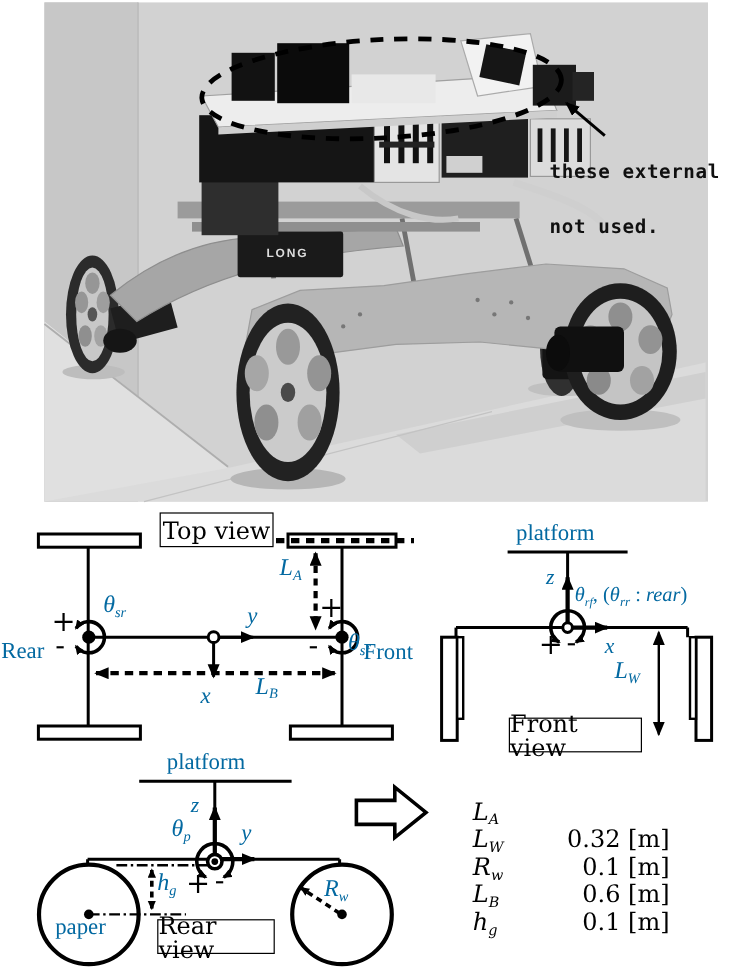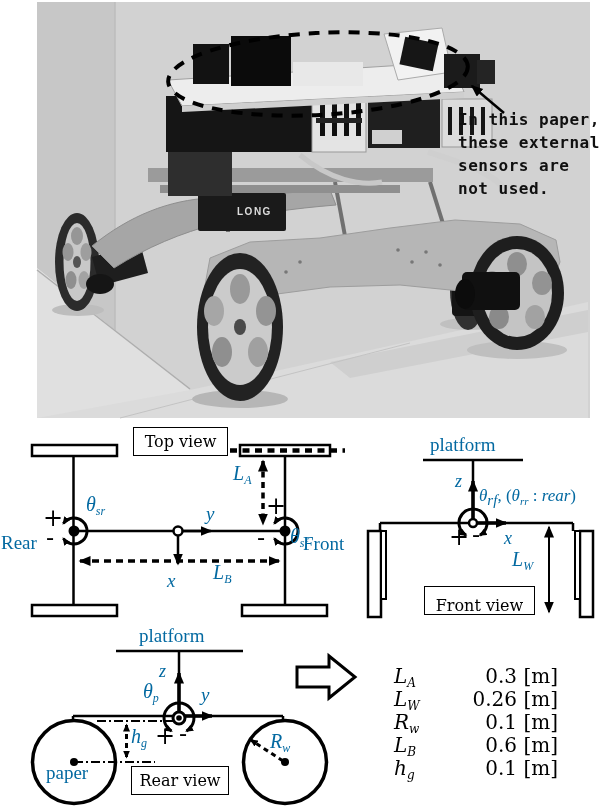--- a/index.html
+++ b/index.html
@@ -5,21 +5,21 @@
   html,body{margin:0;padding:0;background:#fff;}
   #stage{position:relative;width:614px;height:806px;background:#fff;overflow:hidden;
          font-family:"DejaVu Serif","Liberation Serif",serif;}
   svg{position:absolute;left:0;top:0;}
   .lbl{position:absolute;font-family:Liberation Serif, serif;
        font-size:19px;line-height:1;color:#0369a1;white-space:nowrap;}
   .it{font-style:italic;}
   .sub{font-size:12px;font-style:italic;position:relative;top:4px;}
   .sign{font-size:24px;line-height:1;font-family:"DejaVu Serif","Liberation Serif",serif;position:absolute;color:#000;}
   .vbox{position:absolute;border:1.7px solid #000;background:#fff;display:flex;
-        align-items:center;justify-content:center;font-size:16px;line-height:1;}
+        align-items:center;justify-content:center;font-size:20px;line-height:1;}
   .mono-note{position:absolute;font-family:"DejaVu Sans Mono","Liberation Mono",monospace;
        font-weight:bold;font-size:16px;line-height:23px;letter-spacing:.5px;color:#101010;white-space:pre;}
   .battery{position:absolute;font-family:"Liberation Sans",sans-serif;font-weight:bold;
        font-size:10px;letter-spacing:1.5px;color:#ddd;}
   .params{position:absolute;left:394px;top:665px;font-size:20px;}
   .param-row{display:flex;height:23px;line-height:23px;}
   .param-sym{width:42px;}
   .param-val{width:122px;text-align:right;}
   .t17{font-size:17px;}
 </style>
@@ -208,71 +208,70 @@
     <line x1="74" y1="762" x2="155" y2="762" stroke-width="2" stroke-dasharray="9 3 2 3"></line>
     <circle cx="74" cy="762" r="4" fill="#000" stroke="none"></circle>
     <circle cx="285" cy="762" r="4" fill="#000" stroke="none"></circle>
     <line x1="126.5" y1="725" x2="126.5" y2="757" stroke-width="3" stroke-dasharray="5 4" marker-start="url(#ahs)" marker-end="url(#ahs)"></line>
     <line x1="283" y1="761" x2="251" y2="740" stroke-width="3" stroke-dasharray="5 4" marker-end="url(#ahs)"></line>
   </g>
 
   <polygon points="297,667 329,667 329,656 355,677 329,698 329,687 297,687" fill="#fff" stroke="#000" stroke-width="3"></polygon>
 </svg>
 
-<div class="mono-note" style="left:458px;top:108px;"><span>In this paper,</span><br><span>these external</span><br><span>sensors are</span><br><span>not used.</span></div>
-<div class="battery" style="left:237px;top:206px;text-align:center;">LONG</div>
+<div class="mono-note" style="left:458px;top:108px;"><br><span>these external</span><br><br><span>not used.</span></div>
+<div class="battery" style="left:222px;top:206px;text-align:center;">LONG</div>
 
 <div class="vbox" style="left:133px;top:427px;width:93px;height:27px;">
       <span>Top view</span>
     </div>
 <div class="lbl" style="left:1px;top:533px;">Rear</div>
 <div class="sign" style="left:46px;top:526px;">-</div>
 <div class="sign" style="left:43px;top:506px;">+</div>
 <div class="lbl" style="left:86px;top:494px;font-size:20px;"><span class="it">θ</span><span class="sub">sr</span></div>
 <div class="lbl it" style="left:206px;top:504px;">y</div>
 <div class="lbl it" style="left:167px;top:571px;">x</div>
 <div class="sign" style="left:266px;top:494px;">+</div>
 <div class="sign" style="left:257px;top:526px;">-</div>
 <div class="lbl" style="left:290px;top:494px;font-size:20px;margin-top:32px;"><span class="it">θ</span><span class="sub">sf</span></div>
 <div class="lbl" style="left:303px;top:534px;">Front</div>
 <div class="lbl" style="left:233px;top:463px;font-size:20px;"><span class="it">L</span><span class="sub">A</span></div>
 <div class="lbl" style="left:213px;top:562px;font-size:20px;"><span class="it">L</span><span class="sub">B</span></div>
 
 <div class="lbl" style="left:430px;top:435px;">platform</div>
 <div class="lbl it" style="left:455px;top:472px;font-size:18px;">z</div>
-<div class="lbl t17" style="left:479px;top:487px;"><span class="it">θ</span><span class="sub" style="font-size:15px;">rf</span><span>, (</span><span class="it">θ</span><span class="sub" style="font-size:11px;">rr</span><span> : </span><span class="it">rear</span><span>)</span></div>
+<div class="lbl t17" style="left:479px;top:487px;"><span class="it">θ</span><span class="sub" style="font-size:10px;">rf</span><span>, (</span><span class="it">θ</span><span class="sub" style="font-size:11px;">rr</span><span> : </span><span class="it">rear</span><span>)</span></div>
 <div class="lbl it" style="left:504px;top:529px;font-size:18px;">x</div>
 <div class="sign" style="left:449px;top:525px;">+</div>
 <div class="sign" style="left:472px;top:523px;">-</div>
 <div class="lbl" style="left:512px;top:549px;font-size:20px;"><span class="it">L</span><span class="sub">W</span></div>
-<div class="vbox" style="left:424px;top:586px;width:109px;height:27px;align-items:flex-end;">
+<div class="vbox" style="left:424px;top:598px;width:109px;height:27px;">
       <span>Front view</span>
     </div>
 
 <div class="lbl" style="left:139px;top:626px;">platform</div>
 <div class="lbl it" style="left:159px;top:662px;font-size:18px;">z</div>
 <div class="lbl" style="left:143px;top:681px;font-size:20px;"><span class="it">θ</span><span class="sub">p</span></div>
 <div class="lbl it" style="left:201px;top:685px;">y</div>
 <div class="sign" style="left:155px;top:724px;">+</div>
 <div class="sign" style="left:179px;top:722px;">-</div>
 <div class="lbl" style="left:131px;top:726px;font-size:20px;"><span class="it">h</span><span class="sub">g</span></div>
 <div class="lbl" style="left:46px;top:763px;">paper</div>
 <div class="lbl" style="left:270px;top:731px;font-size:20px;"><span class="it">R</span><span class="sub">w</span></div>
 <div class="vbox" style="left:131px;top:766px;width:96px;height:27px;">
       <span>Rear view</span>
     </div>
 
 <div class="params">
   <div class="param-row">
     <span class="param-sym"><span class="it">L</span><span class="sub">A</span></span>
-    <span class="param-val">0.3 [m]</span>
   </div>
   <div class="param-row">
     <span class="param-sym"><span class="it">L</span><span class="sub">W</span></span>
-    <span class="param-val">0.26 [m]</span>
+    <span class="param-val">0.32 [m]</span>
   </div>
   <div class="param-row">
     <span class="param-sym"><span class="it">R</span><span class="sub">w</span></span>
     <span class="param-val">0.1 [m]</span>
   </div>
   <div class="param-row">
     <span class="param-sym"><span class="it">L</span><span class="sub">B</span></span>
     <span class="param-val">0.6 [m]</span>
   </div>
   <div class="param-row">

